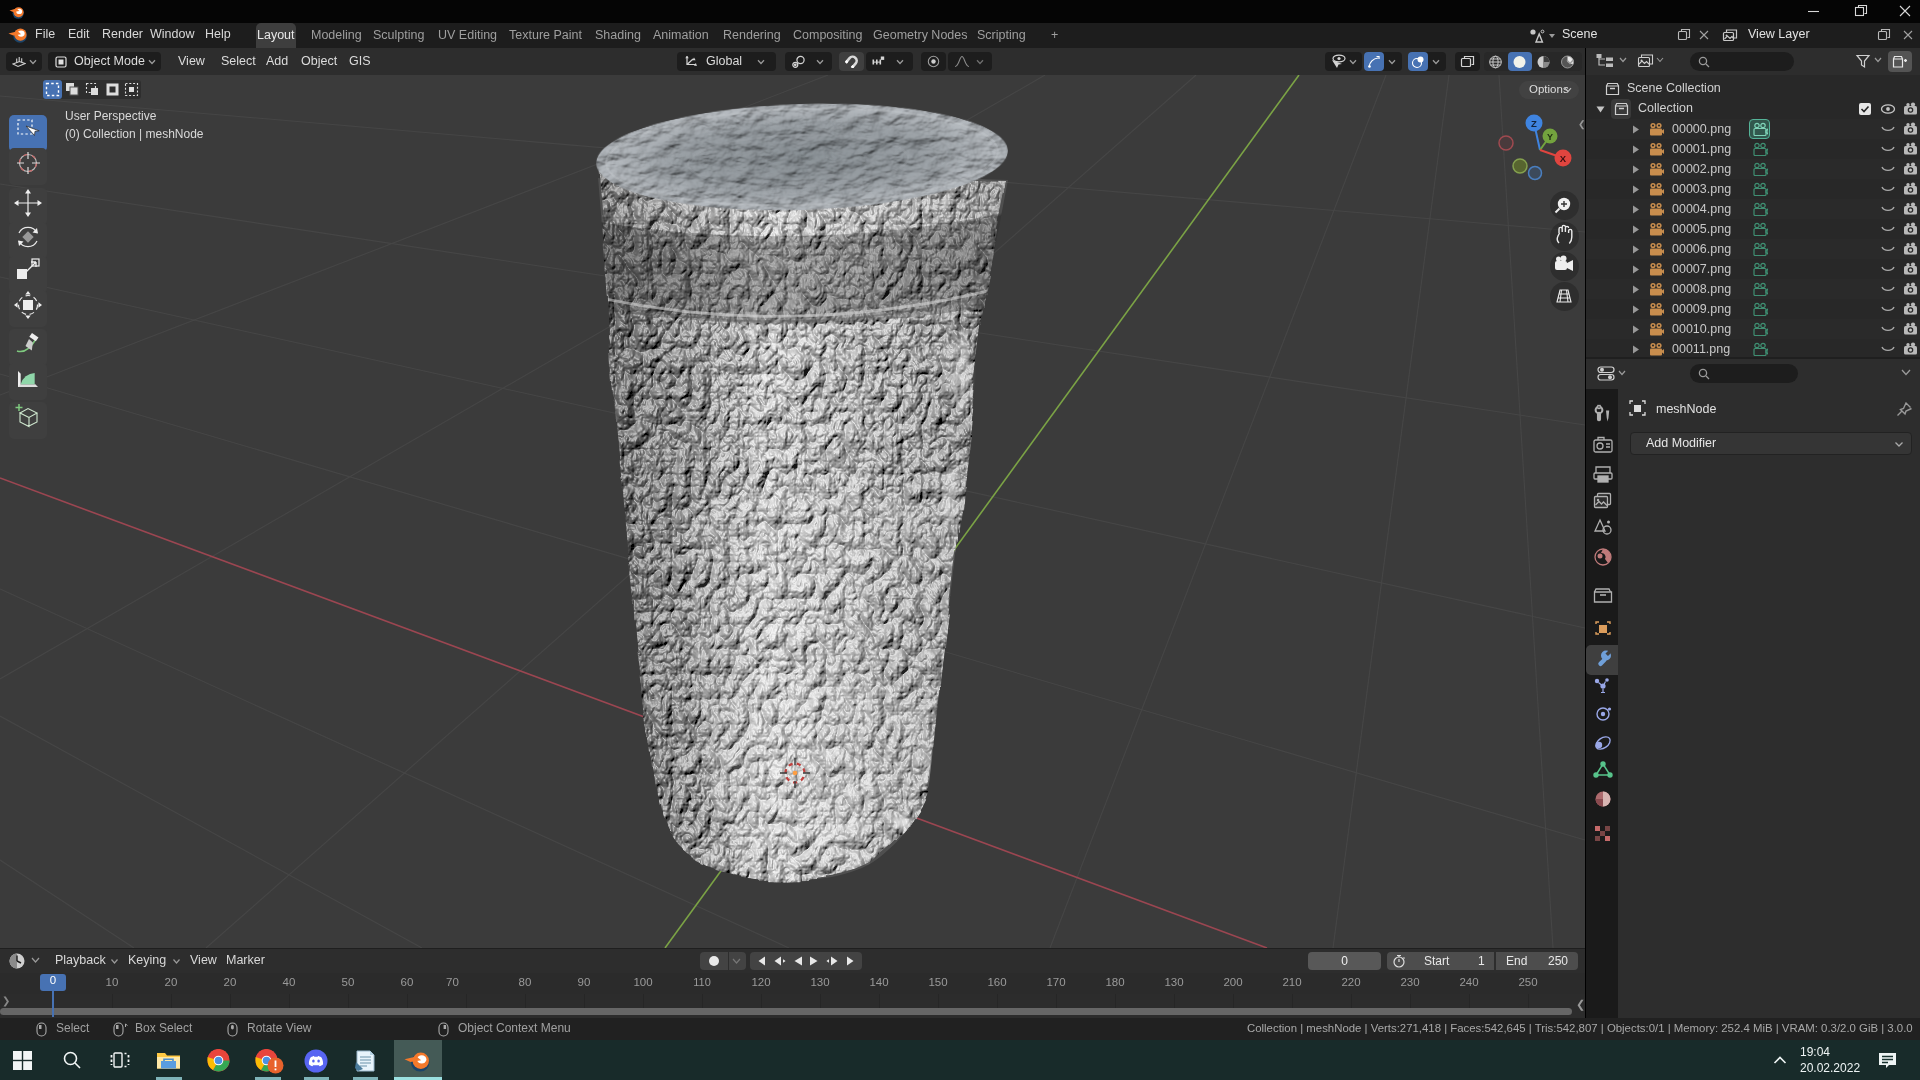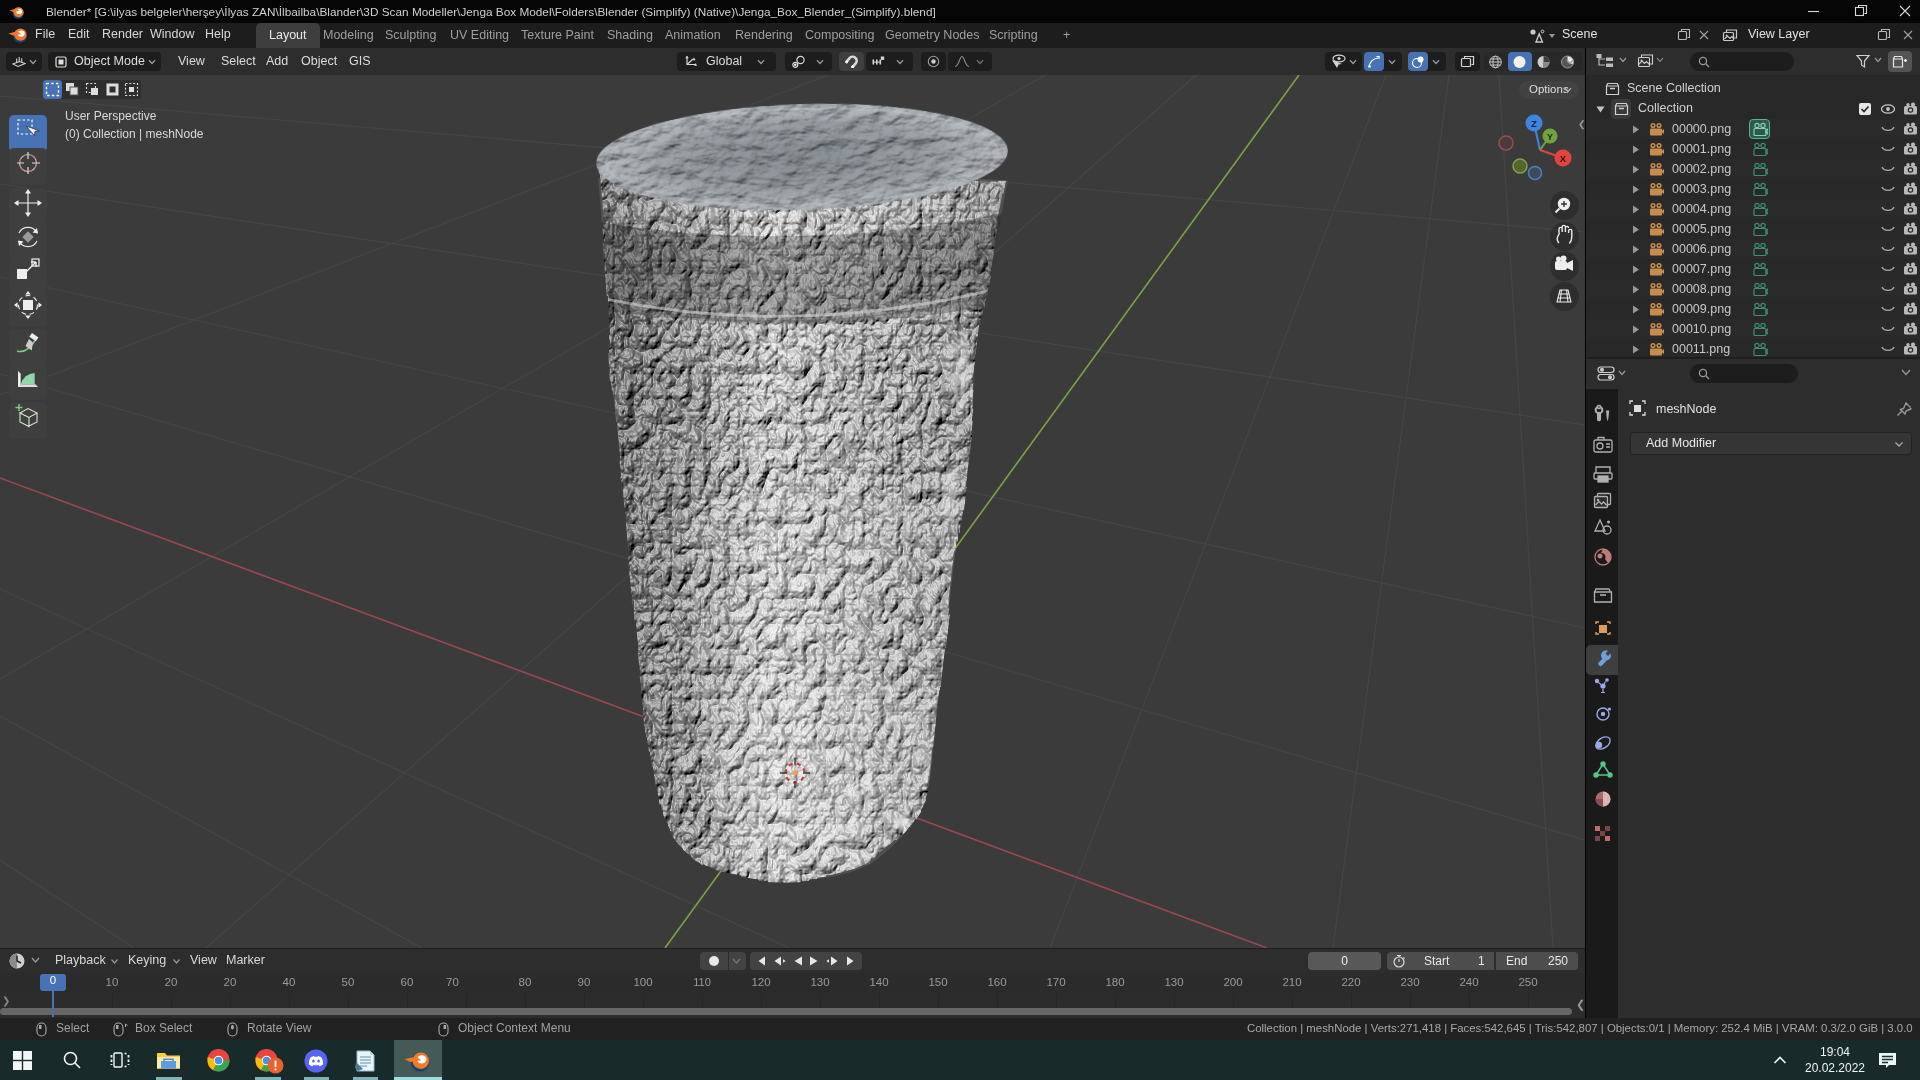--- a/index.html
+++ b/index.html
@@ -5,21 +5,21 @@
 * { margin:0; padding:0; box-sizing:border-box; }
 html,body { width:1920px; height:1080px; overflow:hidden; background:#000; font-family:"Liberation Sans",sans-serif; }
 .abs { position:absolute; }
 #root { position:relative; width:1920px; height:1080px; }
 
 #titlebar { left:0; top:0; width:1920px; height:23px; background:#050505; color:#cfcfcf; font-size:12.5px; }
 #titlebar .ttl { position:absolute; left:46px; top:5px; letter-spacing:0px; font-size:11.8px; }
 
 #topbar { left:0; top:23px; width:1920px; height:25px; background:#1d1d1d; color:#d9d9d9; font-size:12.5px; }
 .menuitem { position:absolute; top:4px; color:#d9d9d9; }
-.wstab { position:absolute; top:0; height:25px; line-height:25px; padding:0 13px; color:#9f9f9f; }
+.wstab { position:absolute; top:0; height:25px; line-height:25px; padding:0 1px; color:#9f9f9f; }
 .wstab.active { background:#3e3e3e; color:#e8e8e8; border-radius:5px 5px 0 0; }
 
 #vpheader { left:0; top:48px; width:1585px; height:27px; background:#2d2d2d; color:#dcdcdc; font-size:12.5px; }
 .pill { position:absolute; background:#1d1d1d; border-radius:4px; height:19px; top:4px; }
 .hmenu { position:absolute; top:6px; color:#dcdcdc; }
 
 #viewport { left:0; top:75px; width:1585px; height:873px; background:#3b3b3b; overflow:hidden; }
 
 .tool { position:absolute; left:9px; width:38px; height:37px; background:#3f3f3f; border-radius:5px; }
 .tool.active { background:#4772b3; }
@@ -44,21 +44,20 @@
 <body>
 <div id="root">
 
 <div class="abs" id="titlebar">
   <svg class="abs" style="left:9px;top:4px" width="16" height="16" viewBox="0 0 16 16">
         <circle cx="9.2" cy="9.2" r="5.6" fill="#1b4469"></circle>
         <circle cx="9.6" cy="8.2" r="5" fill="#f4792b"></circle>
         <ellipse cx="10.2" cy="7.4" rx="2.9" ry="2.6" fill="#fff"></ellipse>
         <path d="M0.5 6.5 L7.5 4.6 L10.4 6.9 L4.2 8.1 Z" fill="#f4792b"></path>
       </svg>
-  <span class="ttl">Blender* [G:\ilyas belgeler\herşey\İlyas ZAN\İlbailba\Blander\3D Scan Modeller\Jenga Box Model\Folders\Blender (Simplify) (Native)\Jenga_Box_Blender_(Simplify).blend]</span>
   <svg class="abs" style="left:1795px;top:0" width="125" height="23" viewBox="0 0 125 23" fill="none" stroke="#d8d8d8" stroke-width="1.1">
     <line x1="13" y1="11.5" x2="24" y2="11.5"></line>
     <rect x="60.5" y="7.5" width="8" height="8"></rect>
         <path d="M63.5 7.5 v-2 h8 v8 h-2"></path>
     <path d="M105 6 l10 10 M115 6 l-10 10"></path>
   </svg>
 </div>
 
 <div class="abs" id="topbar">
   <svg class="abs" style="left:8px;top:3px" width="21" height="18" viewBox="0 0 24 20">
@@ -1234,19 +1233,19 @@
     <path d="M0.5 9.2 L12.5 6.5 L17.2 10.2 L6.5 12 Z" fill="#f4792b"></path>
   </svg>
   <div class="abs" style="left:156px;top:37px;width:26px;height:3px;background:#7fb3b8"></div>
   <div class="abs" style="left:255px;top:37px;width:26px;height:3px;background:#7fb3b8"></div>
   <div class="abs" style="left:304px;top:37px;width:25px;height:3px;background:#7fb3b8"></div>
   <div class="abs" style="left:353px;top:37px;width:25px;height:3px;background:#7fb3b8"></div>
   <div class="abs" style="left:394px;top:37px;width:48px;height:3px;background:#9be0e0"></div>
   <svg class="abs" style="left:1773px;top:15px" width="14" height="10" viewBox="0 0 14 10">
         <path d="M1.5 8 L7 2.5 L12.5 8" stroke="#eef4f4" stroke-width="1.6" fill="none"></path>
       </svg>
-  <div class="abs" style="left:1800px;top:4px;width:70px;color:#eef4f4;font-size:12px;text-align:center;line-height:16px">19:04<br>20.02.2022</div>
+  <div class="abs" style="left:1800px;top:4px;width:70px;color:#eef4f4;font-size:12px;line-height:16px">19:04<br>20.02.2022</div>
   <svg class="abs" style="left:1878px;top:12px" width="19" height="17" viewBox="0 0 19 17">
         <path d="M1 1 h17 v12 h-7 l-3 3 v-3 H1 Z" fill="#eef4f4"></path>
         <path d="M4 4.5 h11 M4 7.5 h11 M4 10.5 h6" stroke="#17312e" stroke-width="1.4"></path>
       </svg>
 </div>
 </div>
 
 </body></html>

